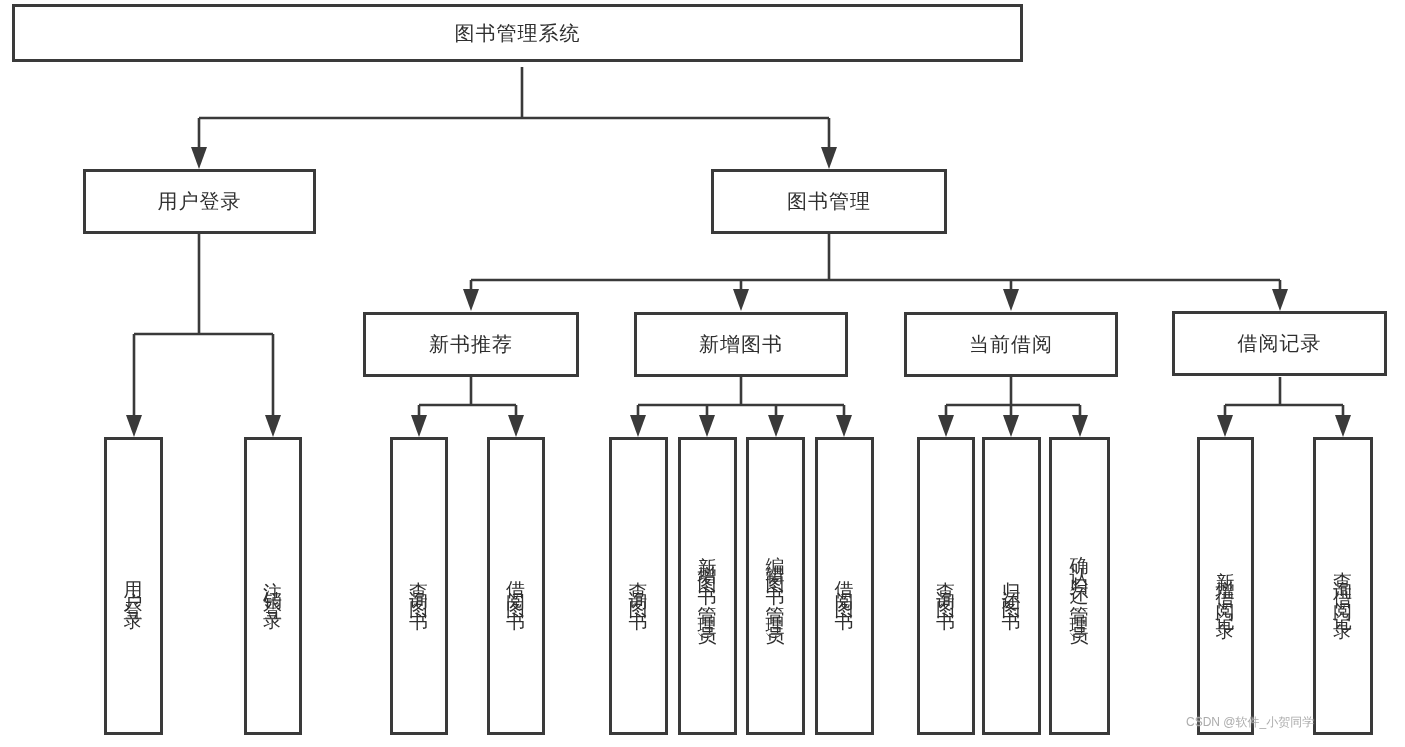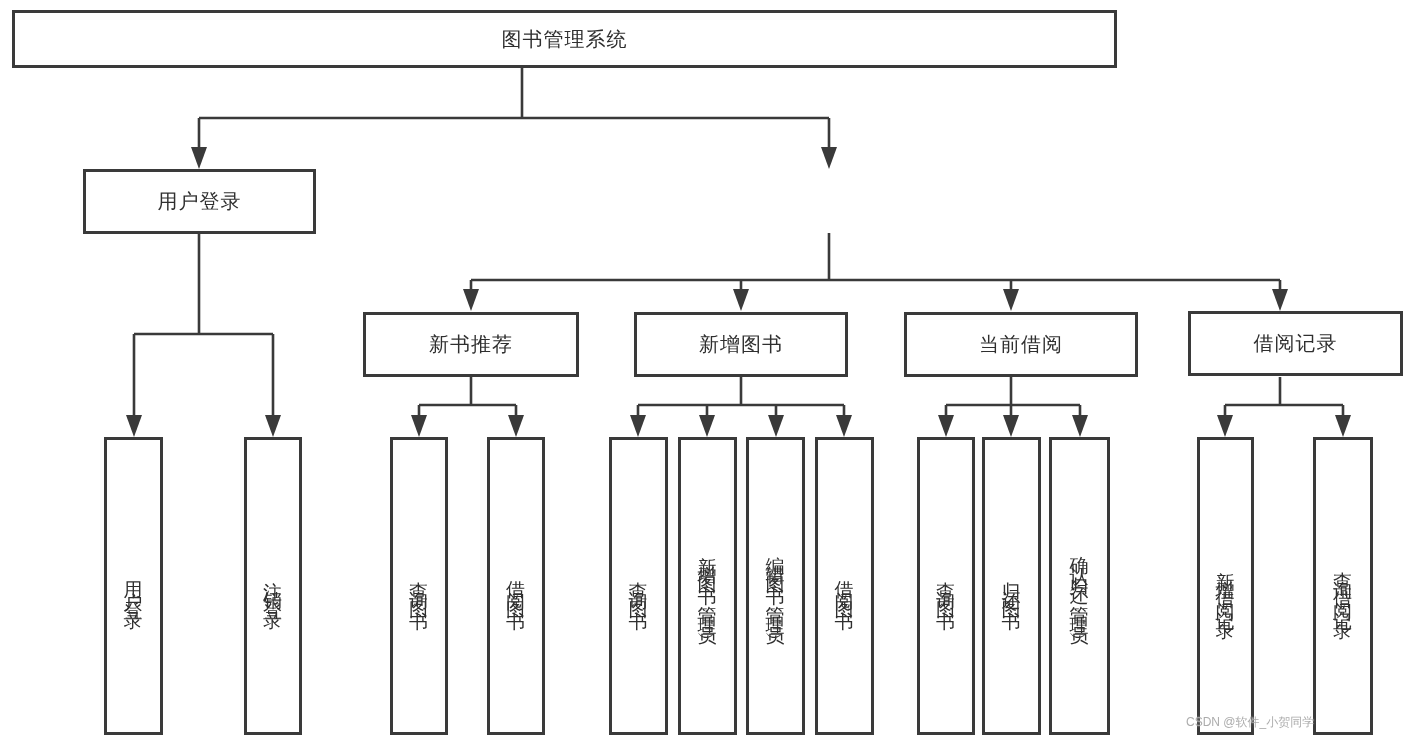--- a/index.html
+++ b/index.html
@@ -107,38 +107,41 @@
       <polygon points="768,415 784,415 776,437"></polygon>
       <polygon points="836,415 852,415 844,437"></polygon>
       <polygon points="938,415 954,415 946,437"></polygon>
       <polygon points="1003,415 1019,415 1011,437"></polygon>
       <polygon points="1072,415 1088,415 1080,437"></polygon>
       <polygon points="1217,415 1233,415 1225,437"></polygon>
       <polygon points="1335,415 1351,415 1343,437"></polygon>
     </g>
   </svg>
 
-  <div class="node root" style="left:12px; top:10px; width:1105px; height:58px;">
+  <div class="node root" style="left:12px; top:4px; width:1011px; height:58px;">
     <span>图书管理系统</span>
   </div>
 
   <div class="node" style="left:83px; top:169px; width:233px; height:65px;">
     <span>用户登录</span>
+  </div>
+  <div class="node" style="left:711px; top:169px; width:236px; height:65px;">
+    <span>图书管理</span>
   </div>
 
   <div class="node" style="left:363px; top:312px; width:216px; height:65px;">
     <span>新书推荐</span>
   </div>
   <div class="node" style="left:634px; top:312px; width:214px; height:65px;">
     <span>新增图书</span>
   </div>
-  <div class="node" style="left:904px; top:312px; width:234px; height:65px;">
+  <div class="node" style="left:904px; top:312px; width:214px; height:65px;">
     <span>当前借阅</span>
   </div>
-  <div class="node" style="left:1172px; top:311px; width:215px; height:65px;margin-left:16px;">
+  <div class="node" style="left:1172px; top:311px; width:215px; height:65px;">
     <span>借阅记录</span>
   </div>
 
   <div class="leaf" style="left:104px; width:59px;">
     <span>用户登录</span>
   </div>
   <div class="leaf" style="left:244px; width:58px;">
     <span>注销登录</span>
   </div>
 

